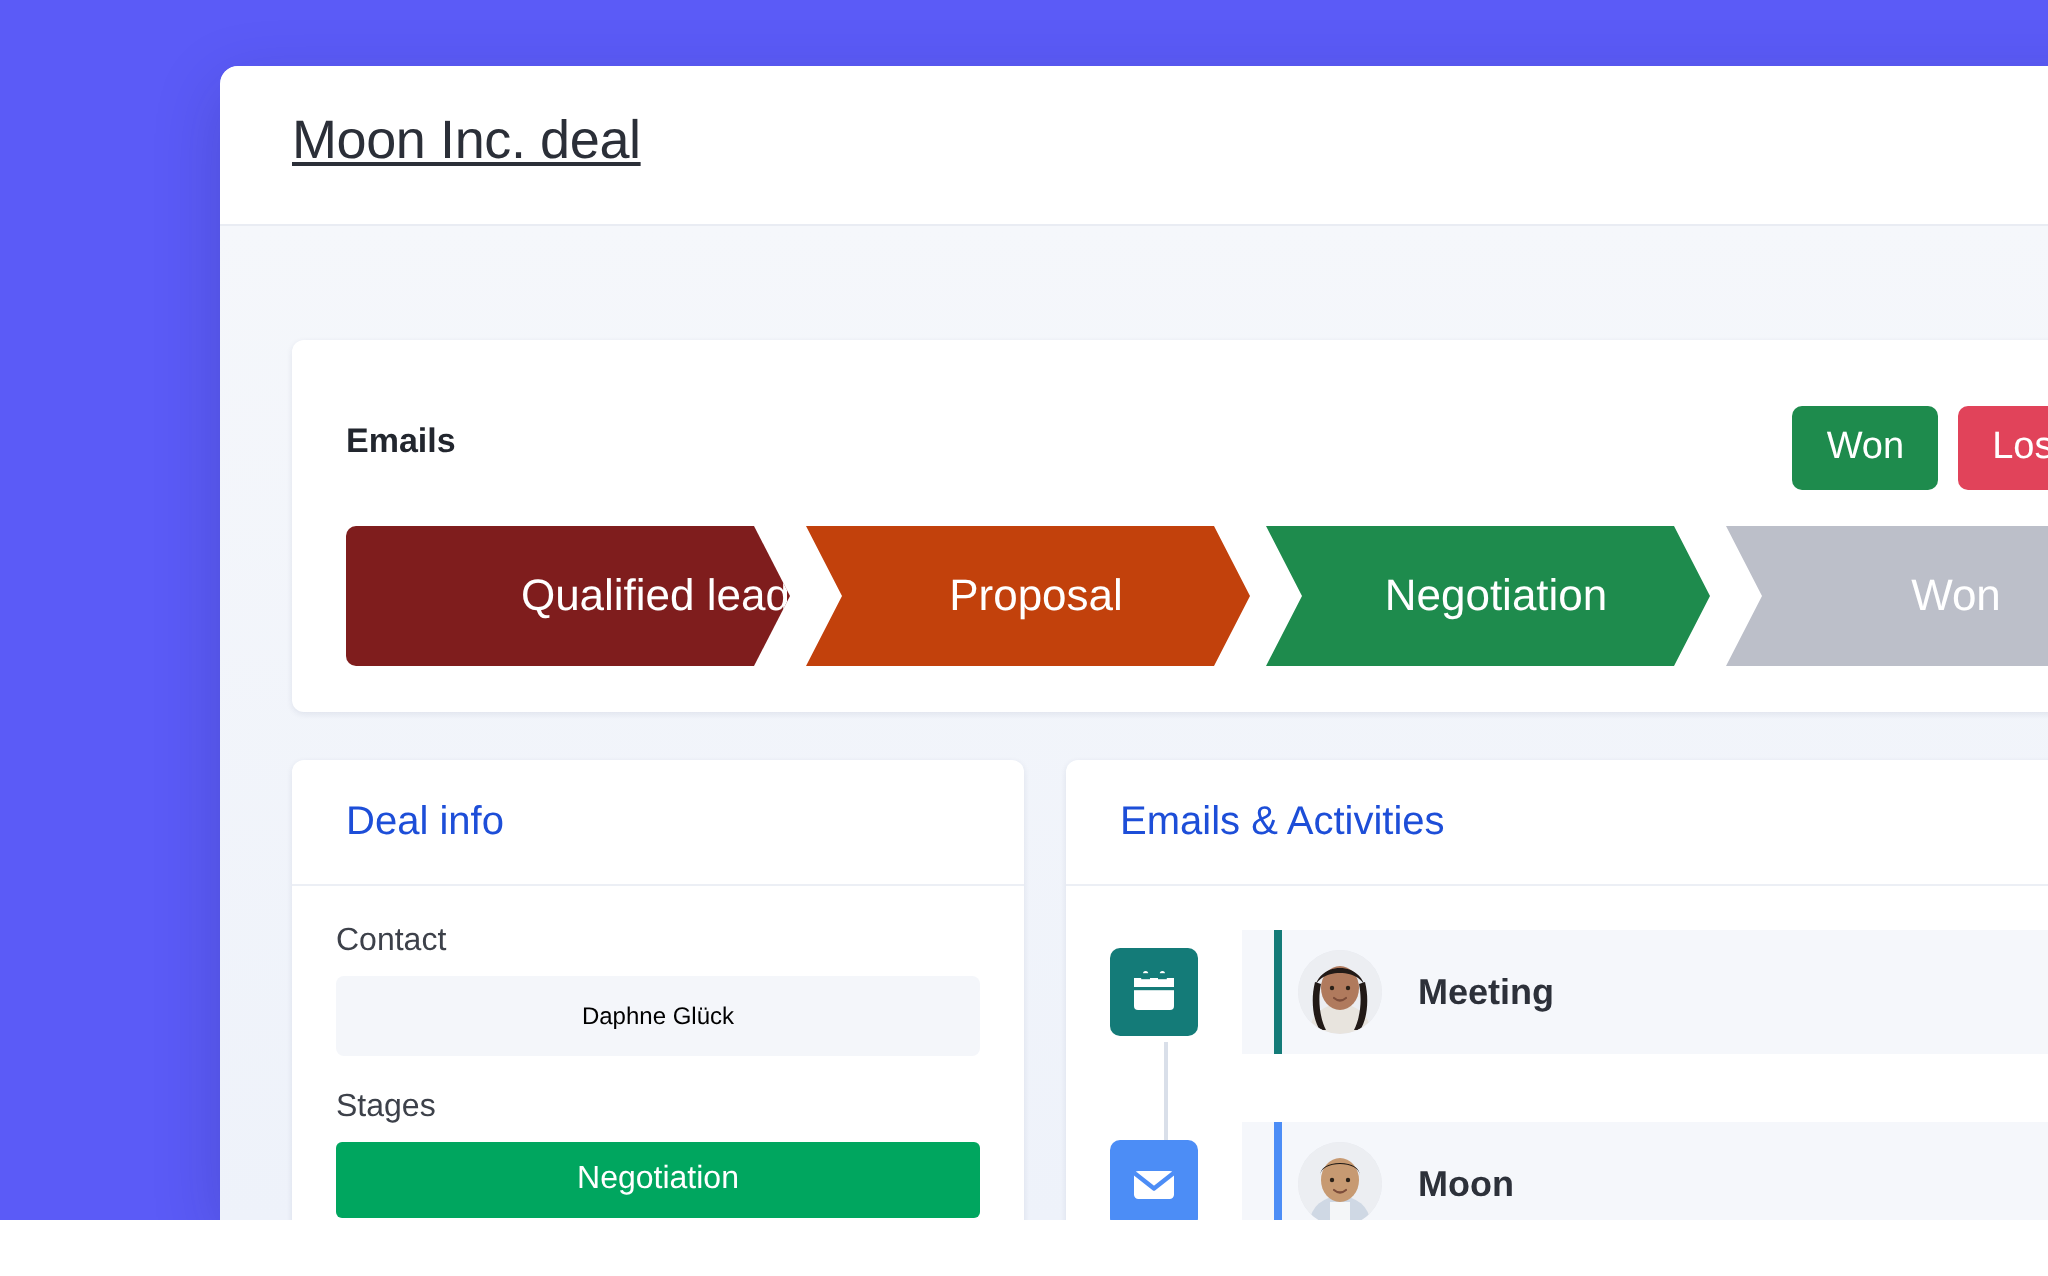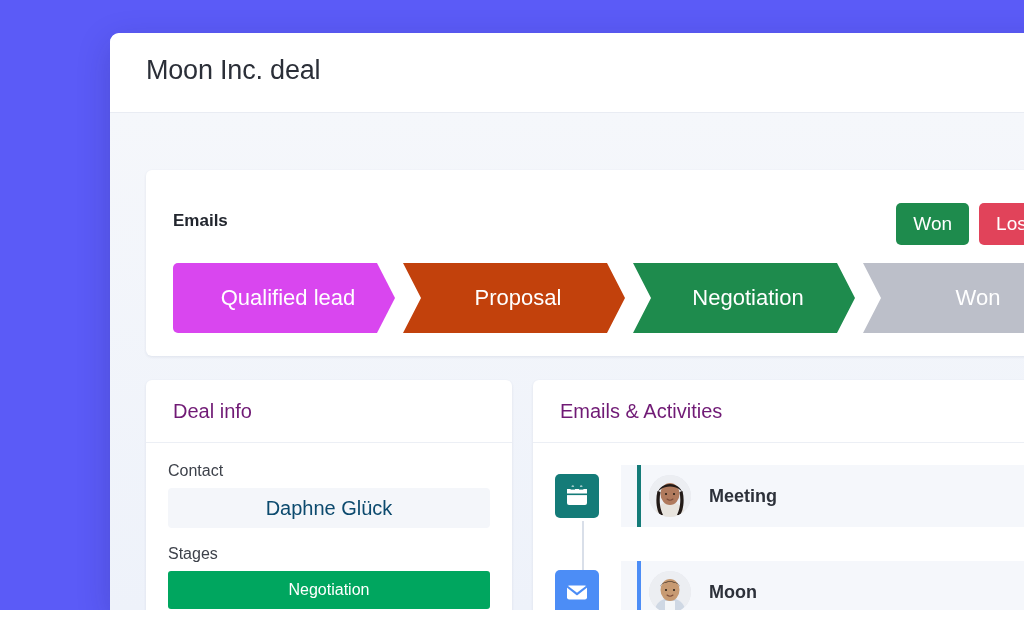--- a/index.html
+++ b/index.html
@@ -45,20 +45,21 @@
     border-bottom: 1px solid #e9ecf3;
   }
   #page-title {
     position: absolute;
     left: 36px;
     top: 22px;
     font-size: 27px;
     font-weight: 400;
     color: #2b2f38;
     letter-spacing: -.2px;
+    text-decoration: underline;
   }
 
   
   #page-body {
     position: absolute;
     left: 0;
     top: 80px;
     width: 960px;
     height: 497px;
     background: linear-gradient(180deg,#f5f7fb 0%, #eef2fa 100%);
@@ -159,40 +160,40 @@
     border-radius: 6px 0 0 0;
     box-shadow: 0 1px 3px rgba(35,45,90,.09);
     overflow: hidden;
   }
   .card-head {
     height: 63px;
     display: flex;
     align-items: center;
     padding-left: 27px;
     font-size: 20px;
-    color: #701a75;
+    color: #1d4ed8;
     border-bottom: 1px solid #eceff5;
   }
 
   
   #deal-info-body { padding: 19px 22px 26px 22px; }
   .field-label {
     font-size: 16px;
     color: #3d414a;
     margin-bottom: 8px;
   }
   .field-value-readonly {
     height: 40px;
     background: #f4f6fa;
     border-radius: 4px;
     display: flex;
     align-items: center;
     justify-content: center;
-    font-size: 20px;
-    color: #0c4a6e;
+    font-size: 12px;
+    color: #000000;
     margin-bottom: 17px;
     cursor: pointer;
   }
   .field-value-stage {
     height: 38px;
     background: #00a65f;
     border-radius: 3px;
     display: flex;
     align-items: center;
     justify-content: center;
@@ -297,21 +298,21 @@
       <div id="stages-label">Emails</div>
 
       <div id="outcome-buttons">
 
       <button class="outcome-btn" style="background: rgb(30, 139, 77);">Won</button>
           <button class="outcome-btn" style="background: rgb(225, 67, 90);">Lost</button>
         </div>
 
       <div id="stage-pipeline">
 
-      <div class="stage-chevron" style="width: 222px; background: #d946ef; clip-path: polygon(0px 0px, 0px 100%, calc(100% - 18px) 100%, 100% 50%, calc(100% - 18px) 0px);">
+      <div class="stage-chevron" style="width: 222px; background: #7f1d1d; clip-path: polygon(0px 0px, 0px 100%, calc(100% - 18px) 100%, 100% 50%, calc(100% - 18px) 0px); justify-content: flex-end;">
             <span class="lbl">Qualified lead</span>
           </div>
           <div class="stage-chevron" style="width: 222px; background: #c2410c; clip-path: polygon(0px 0px, 18px 50%, 0px 100%, calc(100% - 18px) 100%, 100% 50%, calc(100% - 18px) 0px);">
             <span class="lbl">Proposal</span>
           </div>
           <div class="stage-chevron" style="width: 222px; background: rgb(30, 139, 77); clip-path: polygon(0px 0px, 18px 50%, 0px 100%, calc(100% - 18px) 100%, 100% 50%, calc(100% - 18px) 0px);">
             <span class="lbl">Negotiation</span>
           </div>
           <div class="stage-chevron" style="width: 222px; background: rgb(188, 191, 201); clip-path: polygon(0px 0px, 18px 50%, 0px 100%, calc(100% - 18px) 100%, 100% 50%, calc(100% - 18px) 0px);">
             <span class="lbl">Won</span>

